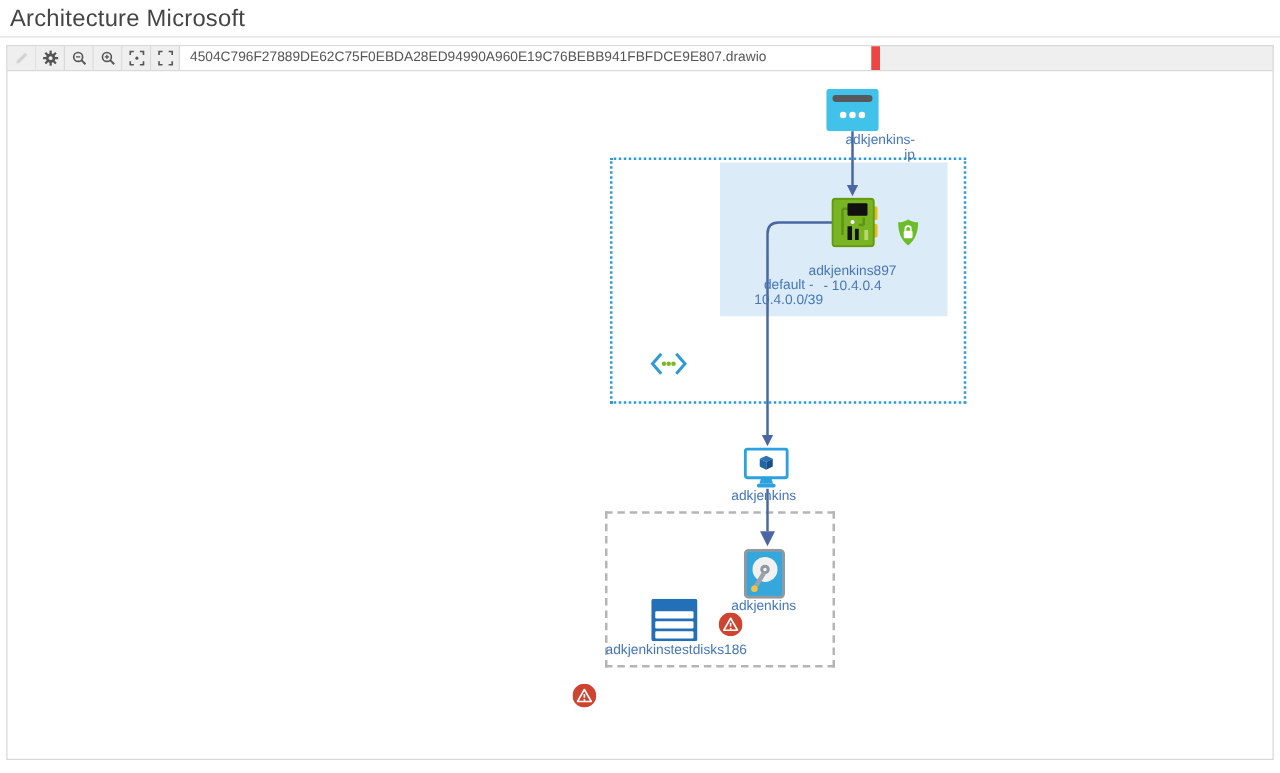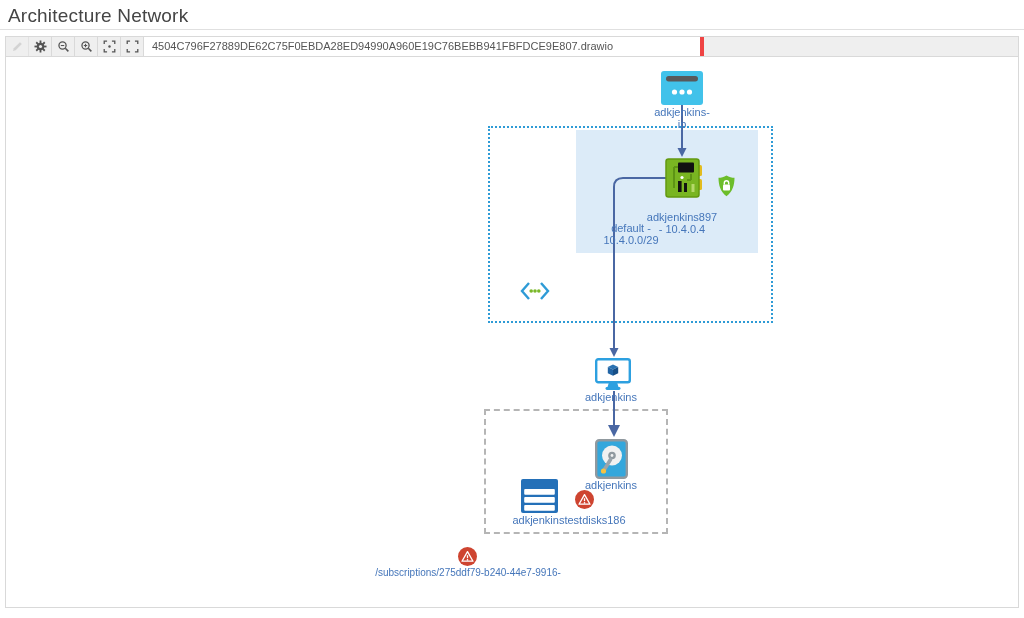--- a/index.html
+++ b/index.html
@@ -12,21 +12,21 @@
   .title-rule { position: absolute; left: 0; top: 29px; width: 1024px; height: 1px;
     background: #e0e0e0; }
 
   .toolbar { position: absolute; left: 5px; top: 36px; width: 1014px; height: 21px;
     background: #efefef; border: 1px solid #d9d9d9; display: flex; align-items: stretch; }
   .tb-btn { width: 23px; display: flex; align-items: center; justify-content: center;
     border-right: 1px solid #d9d9d9; cursor: pointer; background: #efefef; }
   .tb-btn svg { display: block; }
   .tb-btn.disabled { opacity: 0.55; }
   .tb-file { position: relative; width: 560px; background: #fff;
-    border-right: 4px solid #ef4444; font-size: 11px; color: #555;
+    border-right: 7px solid #ef4444; font-size: 11px; color: #555;
     line-height: 19px; padding: 0 8px; white-space: nowrap; overflow: hidden; }
 
   .canvas { position: absolute; left: 5px; top: 56px; width: 1014px; height: 552px;
     background: #fff; border: 1px solid #d9d9d9; overflow: hidden; }
 
   .vnet-box { position: absolute; left: 482px; top: 69px; width: 285px; height: 197px;
     border: 2px dotted var(--vnet_border_blue, #2e9bd6); }
   .subnet-box { position: absolute; left: 570px; top: 73px; width: 182px; height: 123px;
     background: var(--subnet_fill, #dcebf8); }
   .rg-box { position: absolute; left: 478px; top: 352px; width: 184px; height: 125px;
@@ -39,21 +39,21 @@
     line-height: 12px; color: var(--label_blue, #4576ba); }
   .warn-text { position: absolute; left: 212px; top: 509px; width: 500px;
     text-align: center; font-size: 10px; line-height: 13px;
     color: var(--label_blue, #4576ba); }
 </style>
 </head>
 <body>
 
 <div class="page">
 
-  <div class="page-title">Architecture Network</div>
+  <div class="page-title">Architecture Microsoft</div>
   <div class="title-rule"></div>
 
   <div class="toolbar">
     <div class="tb-btn disabled" title="pencil-icon">
       <span>
         <svg width="13" height="13" viewBox="0 0 16 16">
             <path d="M2.5,13.5 L3.4,10.3 L11,2.7 L13.3,5 L5.7,12.6 Z" fill="#bdbdbd"></path>
           </svg>
       </span>
     </div>
@@ -141,21 +141,21 @@
 
     <div class="node-icon" style="left:655px; top:14px;">
       <svg width="42" height="34" viewBox="0 0 42 34">
         <rect x="0" y="0" width="42" height="34" rx="3" fill="#41c2ea"></rect>
         <rect x="5" y="5" width="32" height="5.5" rx="2.7" fill="#58595b"></rect>
         <circle cx="13.5" cy="21" r="2.6" fill="#fff"></circle>
         <circle cx="21" cy="21" r="2.6" fill="#fff"></circle>
         <circle cx="28.5" cy="21" r="2.6" fill="#fff"></circle>
       </svg>
     </div>
-    <div class="node-label" style="left:626px; top:49px; width:100px;">
+    <div class="node-label" style="left:626px; top:49px; width:100px;text-align:right;">
       <div>adkjenkins-</div>
       <div>ip</div>
     </div>
 
     <div class="node-icon" style="left:659px; top:101px;">
       <svg width="40" height="40" viewBox="0 0 40 40">
         <rect x="31" y="7" width="6" height="11" rx="1.5" fill="#e3bc1e"></rect>
         <rect x="31" y="21" width="6" height="11" rx="1.5" fill="#e3bc1e"></rect>
         <rect x="1" y="1" width="33" height="38" rx="2.5" fill="#79b522" stroke="#639910" stroke-width="1.5"></rect>
         <path d="M9,9 H14 M9,9 V30 M26,16 V22 M26,22 H22" stroke="#5d9415" stroke-width="2" fill="none"></path>
@@ -173,21 +173,21 @@
         <path d="M6.3,9.5 V8 a2.2,2.2 0 0 1 4.4,0 V9.5" stroke="#fff" stroke-width="1.4" fill="none"></path>
       </svg>
     </div>
     <div class="node-label" style="left:626px; top:154px; width:100px;">
       <div>adkjenkins897</div>
       <div>- 10.4.0.4</div>
     </div>
 
     <div class="node-label" style="left:575px; top:165px; width:100px;">
       <div>default -</div>
-      <div>10.4.0.0/29</div>
+      <div>10.4.0.0/39</div>
     </div>
 
     <div class="node-icon" style="left:514px; top:224px;">
       <svg width="30" height="20" viewBox="0 0 30 20">
         <path d="M9,2 L2,10 L9,18" stroke="#2e9bd6" stroke-width="2.4" fill="none"></path>
         <path d="M21,2 L28,10 L21,18" stroke="#2e9bd6" stroke-width="2.4" fill="none"></path>
         <circle cx="11.2" cy="10" r="1.8" fill="#7ab829"></circle>
         <circle cx="15" cy="10" r="1.8" fill="#7ab829"></circle>
         <circle cx="18.8" cy="10" r="1.8" fill="#7ab829"></circle>
       </svg>
@@ -231,30 +231,29 @@
     </div>
 
     <div class="node-icon" style="left:515px; top:422px;">
       <svg width="37" height="34" viewBox="0 0 37 34">
         <rect x="0" y="0" width="37" height="34" rx="2" fill="#2470b8"></rect>
         <rect x="3.2" y="10" width="30.6" height="5.8" rx="1" fill="#fff"></rect>
         <rect x="3.2" y="18" width="30.6" height="5.8" rx="1" fill="#fff"></rect>
         <rect x="3.2" y="26" width="30.6" height="5.8" rx="1" fill="#fff"></rect>
       </svg>
     </div>
-    <div class="node-label" style="left:475px; top:457px; width:120px;margin-left:28px;">
+    <div class="node-label" style="left:475px; top:457px; width:120px;">
       <div>adkjenkinstestdisks186</div>
     </div>
 
     <div class="node-icon" style="left:452px; top:490px;">
       <svg width="19" height="19" viewBox="0 0 19 19">
         <circle cx="9.5" cy="9.5" r="9.5" fill="#ce4430"></circle>
         <path d="M9.5,4.6 L15,14.2 H4 Z" stroke="#fff" stroke-width="1.3" stroke-linejoin="round" fill="none"></path>
         <line x1="9.5" y1="8.2" x2="9.5" y2="11.2" stroke="#fff" stroke-width="1.3"></line>
         <circle cx="9.5" cy="12.9" r="0.8" fill="#fff"></circle>
       </svg>
     </div>
     <div class="warn-text">
-      <div>/subscriptions/275ddf79-b240-44e7-9916-</div>
     </div>
 
   </div>
 </div>
 
 </body></html>

